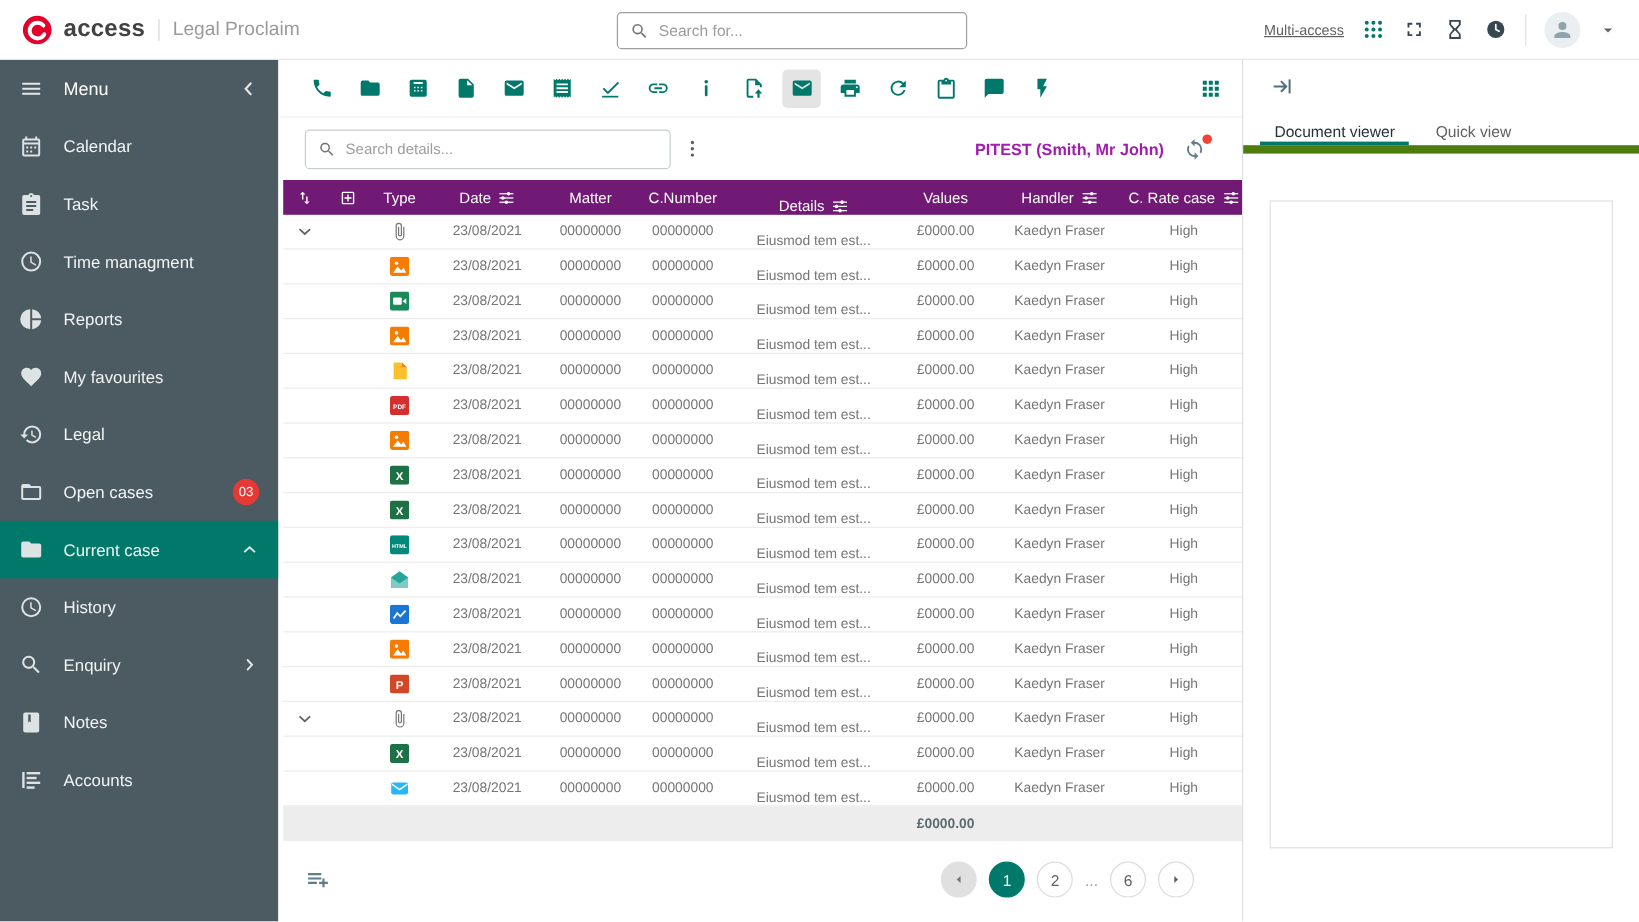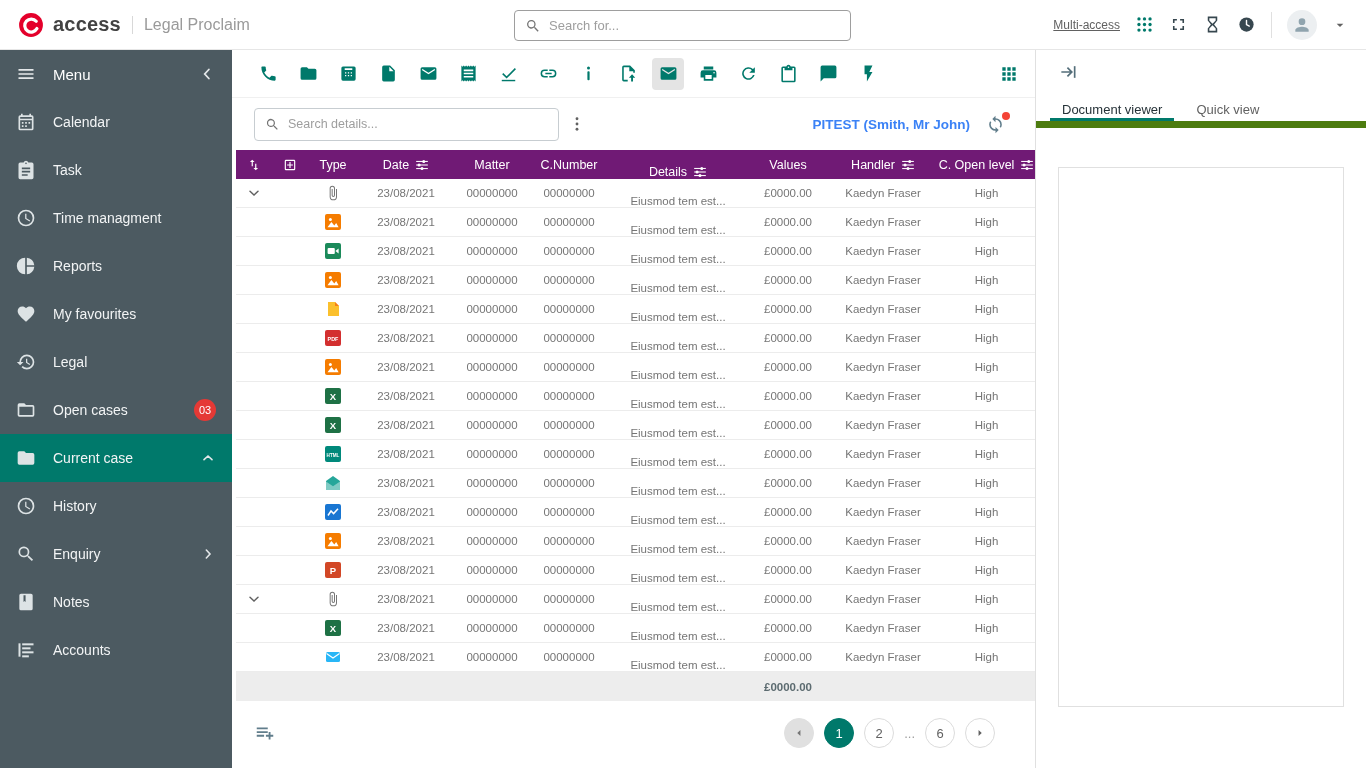--- a/index.html
+++ b/index.html
@@ -12,21 +12,21 @@
   .app{position:relative;width:1366px;height:768px;}
 
   
   .topbar{position:absolute;top:0;left:0;width:1366px;height:50px;background:#fff;
     border-bottom:1px solid #e6e6e6;display:flex;align-items:center;padding:0 18px;z-index:5;}
   .brand{display:flex;align-items:center;gap:9px;width:420px;}
   .logo svg{width:26px;height:26px;}
   .brand-name{font-size:20px;font-weight:bold;color:#424242;letter-spacing:.2px;}
   .brand-sep{width:1px;height:18px;background:#d8d8d8;margin:0 2px;}
   .brand-product{font-size:16px;color:#9a9a9a;}
-  .global-search{position:absolute;left:514px;top:10px;width:337px;height:31px;
+  .global-search{position:absolute;left:514px;top:10px;width:292px;height:31px;
     border:1px solid #9e9e9e;border-radius:4px;display:flex;align-items:center;
     padding:0 10px;gap:8px;background:#fff;}
   .global-search .gs-ic{color:#757575;}
   .global-search .gs-ic svg{width:16px;height:16px;}
   .global-search input{flex:1;font-size:13px;color:#424242;}
   .global-search input::placeholder{color:#9e9e9e;}
   .topbar-right{margin-left:auto;display:flex;align-items:center;gap:15px;}
   .multi-label{font-size:12px;color:#616161;text-decoration:underline;}
   .tb-top-ic{color:#37474f;display:flex;}
   .tb-top-ic svg{width:19px;height:19px;}
@@ -71,21 +71,21 @@
   .case-bar{height:52px;display:flex;align-items:center;padding:0 16px 0 22px;}
   .detail-search{width:305px;height:33px;border:1px solid #c7cdd1;border-radius:4px;
     display:flex;align-items:center;padding:0 10px;gap:8px;}
   .detail-search .gs-ic{color:#757575;}
   .detail-search .gs-ic svg{width:15px;height:15px;}
   .detail-search input{flex:1;font-size:12.5px;color:#424242;}
   .detail-search input::placeholder{color:#9e9e9e;}
   .kebab{margin-left:9px;color:#616161;display:flex;}
   .kebab svg{width:18px;height:18px;}
   .case-ref-wrap{margin-left:auto;display:flex;align-items:center;gap:16px;padding-right:14px;}
-  .case-ref{font-weight:bold;font-size:13.5px;color:#3b82f6;}
+  .case-ref{font-weight:bold;font-size:13.5px;color:#a21caf;}
   .sync{position:relative;color:#607d8b;display:flex;}
   .sync svg{width:19px;height:19px;}
   .sync .dot{position:absolute;top:-3px;right:-5px;width:8px;height:8px;border-radius:50%;background:#f44336;}
 
   
   .grid{margin-left:4px;width:799px;}
   .grid-head{height:29px;background:#701a75;color:#fff;display:flex;align-items:center;
     font-size:12.5px;}
   .c{display:flex;align-items:center;justify-content:center;gap:6px;height:100%;overflow:hidden;white-space:nowrap;}
   .c-expand{width:36px;}.c-plus{width:36px;}.c-type{width:50px;}.c-date{width:96px;}
@@ -526,21 +526,21 @@
                   <rect x="2" y="11.1" width="20" height="1.8"></rect>
                   <rect x="2" y="17.2" width="20" height="1.8"></rect>
                   <circle cx="15" cy="5.9" r="2.6"></circle>
                   <circle cx="7" cy="12" r="2.6"></circle>
                   <circle cx="12" cy="18.1" r="2.6"></circle>
                 </g>
               </svg>
             </span>
           </div>
         <div class="c c-rate">
-            <span>C. Open level</span>
+            <span>C. Rate case</span>
             <span class="hic">
               <svg viewBox="0 0 24 24">
                 <g fill="currentColor">
                   <rect x="2" y="5" width="20" height="1.8"></rect>
                   <rect x="2" y="11.1" width="20" height="1.8"></rect>
                   <rect x="2" y="17.2" width="20" height="1.8"></rect>
                   <circle cx="15" cy="5.9" r="2.6"></circle>
                   <circle cx="7" cy="12" r="2.6"></circle>
                   <circle cx="12" cy="18.1" r="2.6"></circle>
                 </g>

